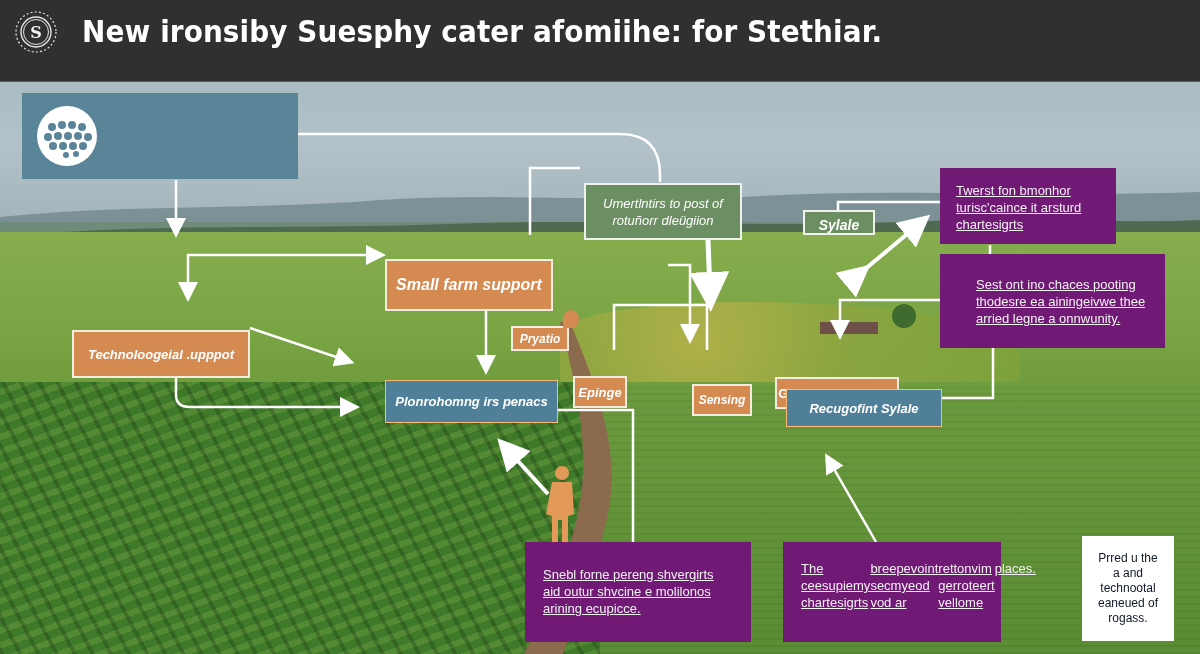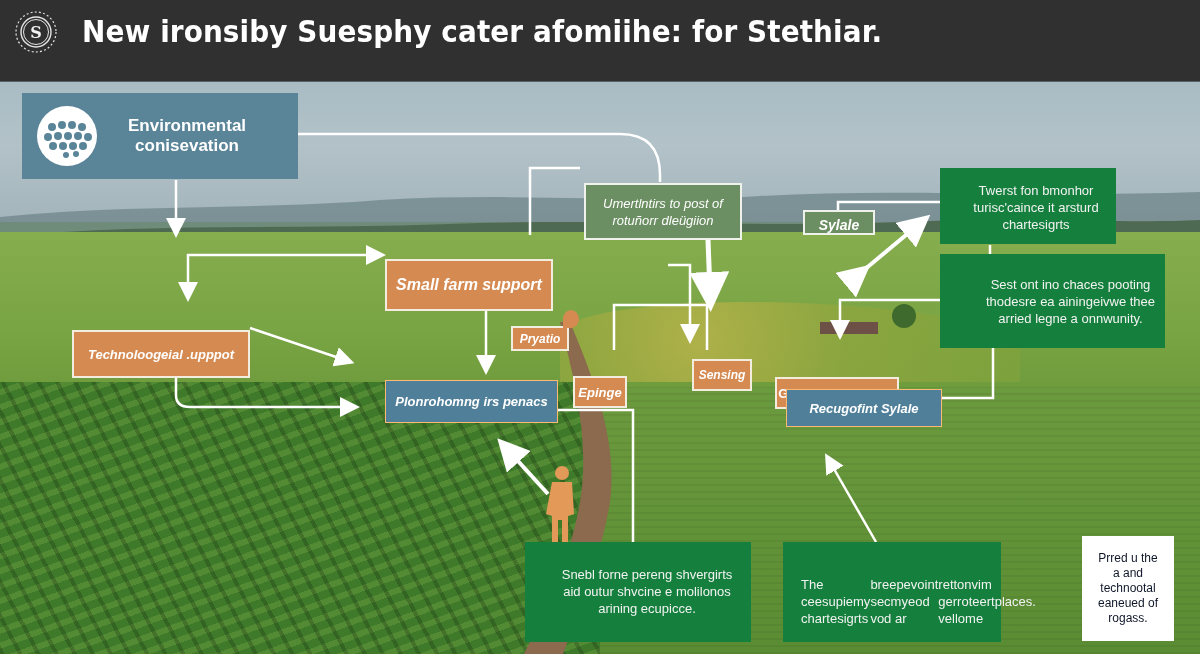--- a/index.html
+++ b/index.html
@@ -22,21 +22,21 @@
     }
     .grass-field { position: absolute; left: 580px; top: 305px; width: 620px; height: 267px; background: linear-gradient(180deg, #6c9a3e 0%, #5f8f35 60%, #568830 100%);
       background-image: repeating-linear-gradient(0deg, rgba(0,0,0,0.05) 0px, rgba(0,0,0,0.05) 2px, transparent 2px, transparent 7px), linear-gradient(180deg, #6c9a3e 0%, #5a8c33 100%); }
     .path { position: absolute; left: 500px; top: 240px; width: 120px; height: 340px; }
 
     .box { position: absolute; display: flex; align-items: center; justify-content: center; text-align: center; color: #ffffff; }
     .orange { background: #d58a52; border: 2px solid #f3ede0; font-style: italic; font-weight: bold; margin-top: 24px; }
     .teal { background: #5a8498; border: 2px solid #e9eef0; }
     .teal-i { background: #4f7f99; border: 1px solid #fdba74; font-style: italic; font-weight: bold; }
     .green { background: #6b8f62; border: 2px solid #eef2ea; font-style: italic; }
-    .dark { background: #15803d; color: #f2f2f2; text-align: left; justify-content: flex-start; align-items: center; }
+    .dark { background: #701a75; color: #f2f2f2; text-align: left; justify-content: flex-start; align-items: flex-start; text-decoration: underline; }
     .white { background: #ffffff; color: #0f172a; text-align: left; }
 
     svg.overlay { position: absolute; left: 0; top: 0; width: 1200px; height: 654px; pointer-events: none; }
   </style>
 </head>
 <body>
 
 <div class="header">
   <svg class="logo" viewBox="0 0 44 44">
     <circle cx="22" cy="22" r="20" fill="none" stroke="#e6e6e6" stroke-width="1.2" stroke-dasharray="2 2.2"></circle>
@@ -128,24 +128,20 @@
         <circle cx="42" cy="31" r="4"></circle>
         <circle cx="52" cy="32" r="4"></circle>
       <circle cx="17" cy="41" r="4"></circle>
         <circle cx="27" cy="41" r="4"></circle>
         <circle cx="37" cy="41" r="4"></circle>
         <circle cx="47" cy="41" r="4"></circle>
       <circle cx="30" cy="50" r="3"></circle>
         <circle cx="40" cy="49" r="3"></circle>
     </g>
   </svg>
-  <div style="margin-left:30px;font-size:17px;font-weight:bold;line-height:20px;text-align:center;">
-    <div>Environmental</div>
-    <div>conisevation</div>
-  </div>
 </div>
 
 <div class="box orange" style="left:385px;top:235px;width:168px;height:52px;font-size:16px;">
   <span>Small farm support</span>
 </div>
 
 <div class="box green" style="left:584px;top:183px;width:158px;height:57px;font-size:13px;line-height:17px;flex-direction:column;">
   <span>Umertlntirs to post of</span>
   <span>rotuñorr dleügiion</span>
 </div>
@@ -172,21 +168,21 @@
 
 <div class="box orange" style="left:511px;top:302px;width:58px;height:25px;font-size:12px;">
   <span>Pryatio</span>
 </div>
 <div style="position:absolute;left:563px;top:310px;width:16px;height:18px;background:#d58a52;border-radius:50% 50% 50% 0;"></div>
 
 <div class="box orange" style="left:573px;top:352px;width:54px;height:32px;font-size:13px;">
   <span>Epinge</span>
 </div>
 
-<div class="box orange" style="left:692px;top:335px;width:60px;height:32px;font-size:12px;">
+<div class="box orange" style="left:692px;top:360px;width:60px;height:32px;font-size:12px;">
   <span>Sensing</span>
 </div>
 
 <div class="box orange" style="left:775px;top:353px;width:124px;height:32px;font-size:13px;font-style:normal;">
   <span>Gpesetor huupport</span>
 </div>
 
 <div class="box teal-i" style="left:385px;top:380px;width:173px;height:43px;font-size:13px;">
   <span>Plonrohomng irs penacs</span>
 </div>

